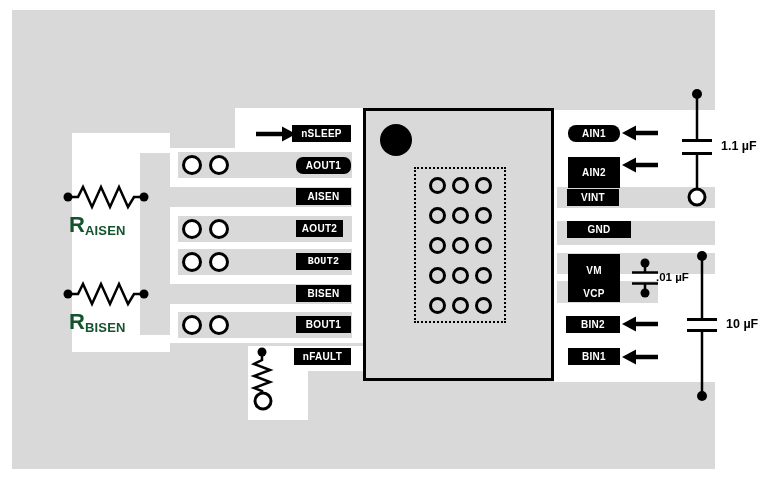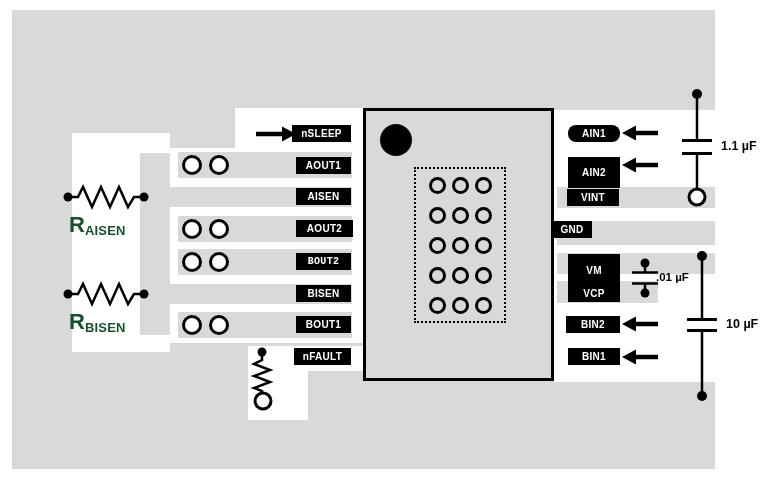--- a/index.html
+++ b/index.html
@@ -76,32 +76,32 @@
   <div class="abs pad" style="left:182px;top:155px;"></div>
   <div class="abs pad" style="left:209px;top:155px;"></div>
   <div class="abs pad" style="left:182px;top:219px;"></div>
   <div class="abs pad" style="left:209px;top:219px;"></div>
   <div class="abs pad" style="left:182px;top:252px;"></div>
   <div class="abs pad" style="left:209px;top:252px;"></div>
   <div class="abs pad" style="left:182px;top:315px;"></div>
   <div class="abs pad" style="left:209px;top:315px;"></div>
 
   <div class="abs pinbox" style="left:292px;top:125px;width:59px;height:17px;">nSLEEP</div>
-  <div class="abs pinbox" style="left:296px;top:157px;width:55px;height:17px;">AOUT1</div>
+  <div class="abs pinbox" style="left:296px;top:157px;width:55px;height:17px;border-radius:7px;">AOUT1</div>
   <div class="abs pinbox" style="left:296px;top:188px;width:55px;height:17px;">AISEN</div>
-  <div class="abs pinbox" style="left:296px;top:220px;width:57px;height:17px;">AOUT2</div>
+  <div class="abs pinbox" style="left:296px;top:220px;width:47px;height:17px;">AOUT2</div>
   <div class="abs pinbox" style="left:296px;top:253px;width:55px;height:17px;font-family:Liberation Mono, monospace;">BOUT2</div>
   <div class="abs pinbox" style="left:296px;top:285px;width:55px;height:17px;">BISEN</div>
   <div class="abs pinbox" style="left:296px;top:316px;width:55px;height:17px;">BOUT1</div>
   <div class="abs pinbox" style="left:294px;top:348px;width:57px;height:17px;">nFAULT</div>
 
   <div class="abs pinbox" style="left:568px;top:125px;width:52px;height:17px;border-radius:8px;">AIN1</div>
   <div class="abs pinbox" style="left:568px;top:157px;width:52px;height:31px;">AIN2</div>
   <div class="abs pinbox" style="left:567px;top:189px;width:52px;height:17px;">VINT</div>
-  <div class="abs pinbox" style="left:552px;top:221px;width:40px;height:17px;">GND</div>
+  <div class="abs pinbox" style="left:567px;top:221px;width:64px;height:17px;">GND</div>
   <div class="abs pinbox" style="left:568px;top:254px;width:52px;height:33px;">VM</div>
   <div class="abs pinbox" style="left:568px;top:285px;width:52px;height:17px;">VCP</div>
   <div class="abs pinbox" style="left:566px;top:316px;width:54px;height:17px;">BIN2</div>
   <div class="abs pinbox" style="left:568px;top:348px;width:52px;height:17px;">BIN1</div>
 
   <svg class="abs overlay" width="768" height="484" viewBox="0 0 768 484">
 
     <g stroke="#000" fill="none" stroke-width="2.5">
       <circle cx="68" cy="197" r="4.5" fill="#000" stroke="none"></circle>
       <circle cx="144" cy="197" r="4.5" fill="#000" stroke="none"></circle>

